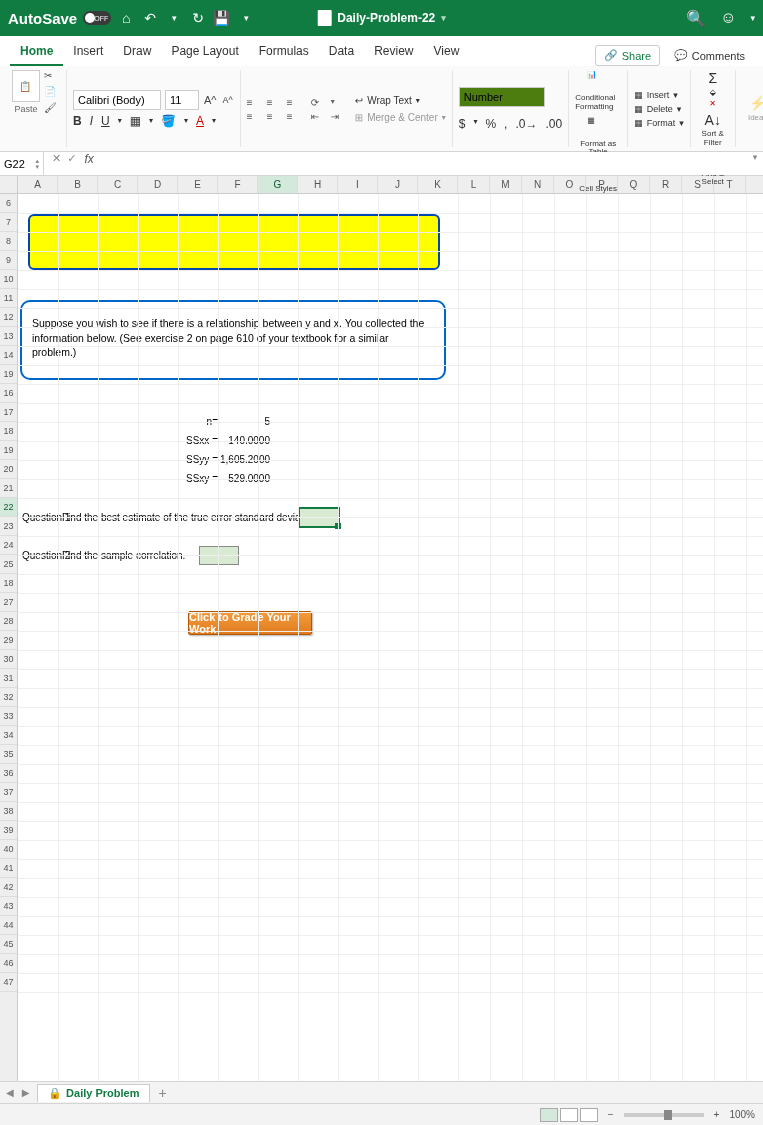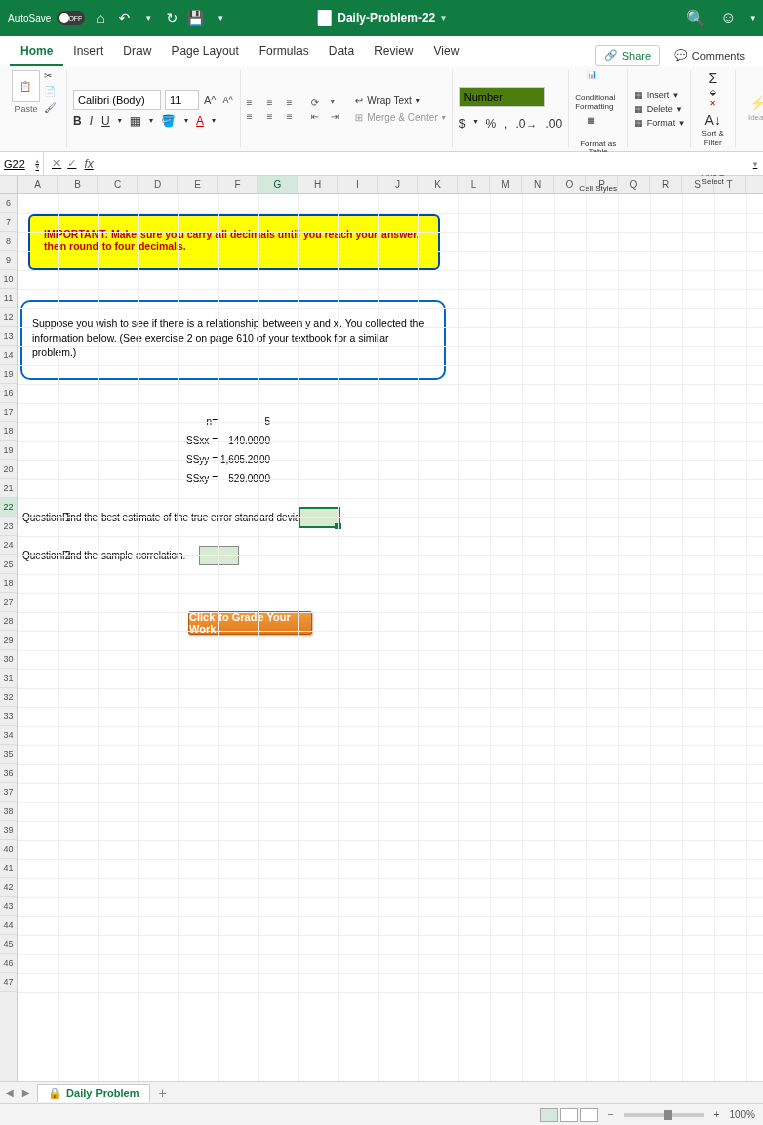--- a/index.html
+++ b/index.html
@@ -1,21 +1,21 @@
 <!DOCTYPE html>
 <html><head>
 <meta charset="utf-8">
 <style>
 * { box-sizing: border-box; margin: 0; padding: 0; font-family: -apple-system, "Segoe UI", sans-serif; }
 body { background: #fff; font-size: 11px; overflow: hidden; }
 
 
 .titlebar { background: #107c41; height: 36px; display: flex; align-items: center; color: #fff; padding: 0 8px; position: relative; }
 .titlebar .left-group { display: flex; align-items: center; gap: 6px; }
-.titlebar .autosave-label { font-size: 10px; font-weight: 400; }
+.titlebar .autosave-label { font-size: 15px; font-weight: 700; }
 .titlebar .toggle { width: 28px; height: 14px; background: #3a3a3a; border-radius: 8px; position: relative; display: flex; align-items: center; }
 .titlebar .toggle::after { content: ""; width: 10px; height: 10px; background: #fff; border-radius: 50%; position: absolute; left: 2px; }
 .titlebar .toggle-text { font-size: 7px; color: #fff; position: absolute; right: 3px; }
 .titlebar .tb-icon { width: 18px; height: 18px; display: flex; align-items: center; justify-content: center; font-size: 14px; cursor: pointer; }
 .titlebar .center-title { position: absolute; left: 50%; transform: translateX(-50%); display: flex; align-items: center; gap: 6px; font-size: 12px; font-weight: 600; }
 .titlebar .doc-icon { width: 14px; height: 16px; background: #fff; border-radius: 1px; position: relative; }
 .titlebar .right-group { margin-left: auto; display: flex; align-items: center; gap: 14px; }
 .titlebar .right-icon { font-size: 16px; cursor: pointer; }
 
 
@@ -48,21 +48,21 @@
 .num-icons { display: flex; gap: 8px; font-size: 12px; color: #333; margin-top: 6px; }
 .styles-group { display: flex; gap: 4px; }
 .style-btn { display: flex; flex-direction: column; align-items: center; width: 46px; font-size: 8px; color: #333; gap: 2px; }
 .style-icon { width: 22px; height: 22px; }
 .cells-group { display: flex; flex-direction: column; gap: 1px; font-size: 9px; color: #333; }
 .cells-row { display: flex; align-items: center; gap: 4px; white-space: nowrap; }
 .edit-group { display: flex; gap: 4px; }
 .edit-col { display: flex; flex-direction: column; align-items: center; font-size: 8px; color: #333; gap: 2px; width: 32px; }
 
 
-.formula-bar { height: 24px; border-bottom: 1px solid #d4d4d4; display: flex; align-items: center; background: #fff; text-decoration: underline; }
+.formula-bar { height: 24px; border-bottom: 1px solid #d4d4d4; display: flex; background: #fff; }
 .name-box { width: 44px; border-right: 1px solid #d4d4d4; padding: 0 4px; font-size: 11px; display: flex; align-items: center; justify-content: space-between; height: 100%; }
 .name-box .arrows { font-size: 7px; color: #888; line-height: 6px; }
 .fb-icons { display: flex; gap: 6px; padding: 0 8px; font-size: 11px; color: #888; }
 .fx { font-style: italic; font-size: 12px; color: #555; padding-right: 8px; }
 .formula-input { flex: 1; border: none; outline: none; height: 100%; font-size: 11px; padding-left: 2px; }
 .fb-expand { width: 16px; color: #888; font-size: 9px; text-align: center; }
 
 
 .col-headers { height: 18px; display: flex; background: #eee; border-bottom: 1px solid #ccc; font-size: 10px; color: #555; }
 .corner { width: 18px; background: #eee; border-right: 1px solid #ccc; }
@@ -371,21 +371,20 @@
       <div class="row-h">42</div>
       <div class="row-h">43</div>
       <div class="row-h">44</div>
       <div class="row-h">45</div>
       <div class="row-h">46</div>
       <div class="row-h">47</div>
     </div>
   <div class="cells" id="cells">
 
     <div class="yellow-note" style="left:10px;top:20px;width:412px;height:56px">
-      <div class="line2">IMPORTANT: Make sure you carry all decimals until you reach your answer, then round to four decimals.</div>
     </div>
 
     <div class="white-note" style="left:2px;top:106px;width:426px;height:80px">
       <span>Suppose you wish to see if there is a relationship between y and x.  You collected the information below.  (See exercise 2 on page 610 of your textbook for a similar problem.)</span>
     </div>
 
     <div class="data-label" style="left:160px;top:222px;width:40px">n=</div>
     <div class="data-val" style="left:202px;top:222px;width:50px">5</div>
     <div class="data-label" style="left:160px;top:241px;width:40px">SSxx =</div>
     <div class="data-val" style="left:202px;top:241px;width:50px">140.0000</div>

